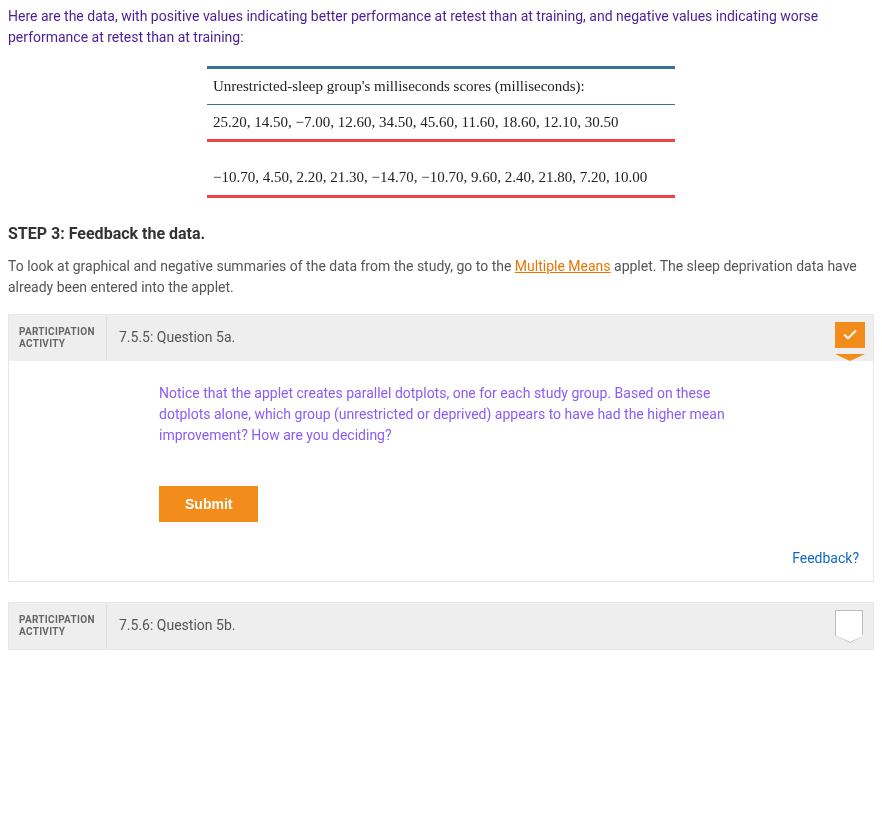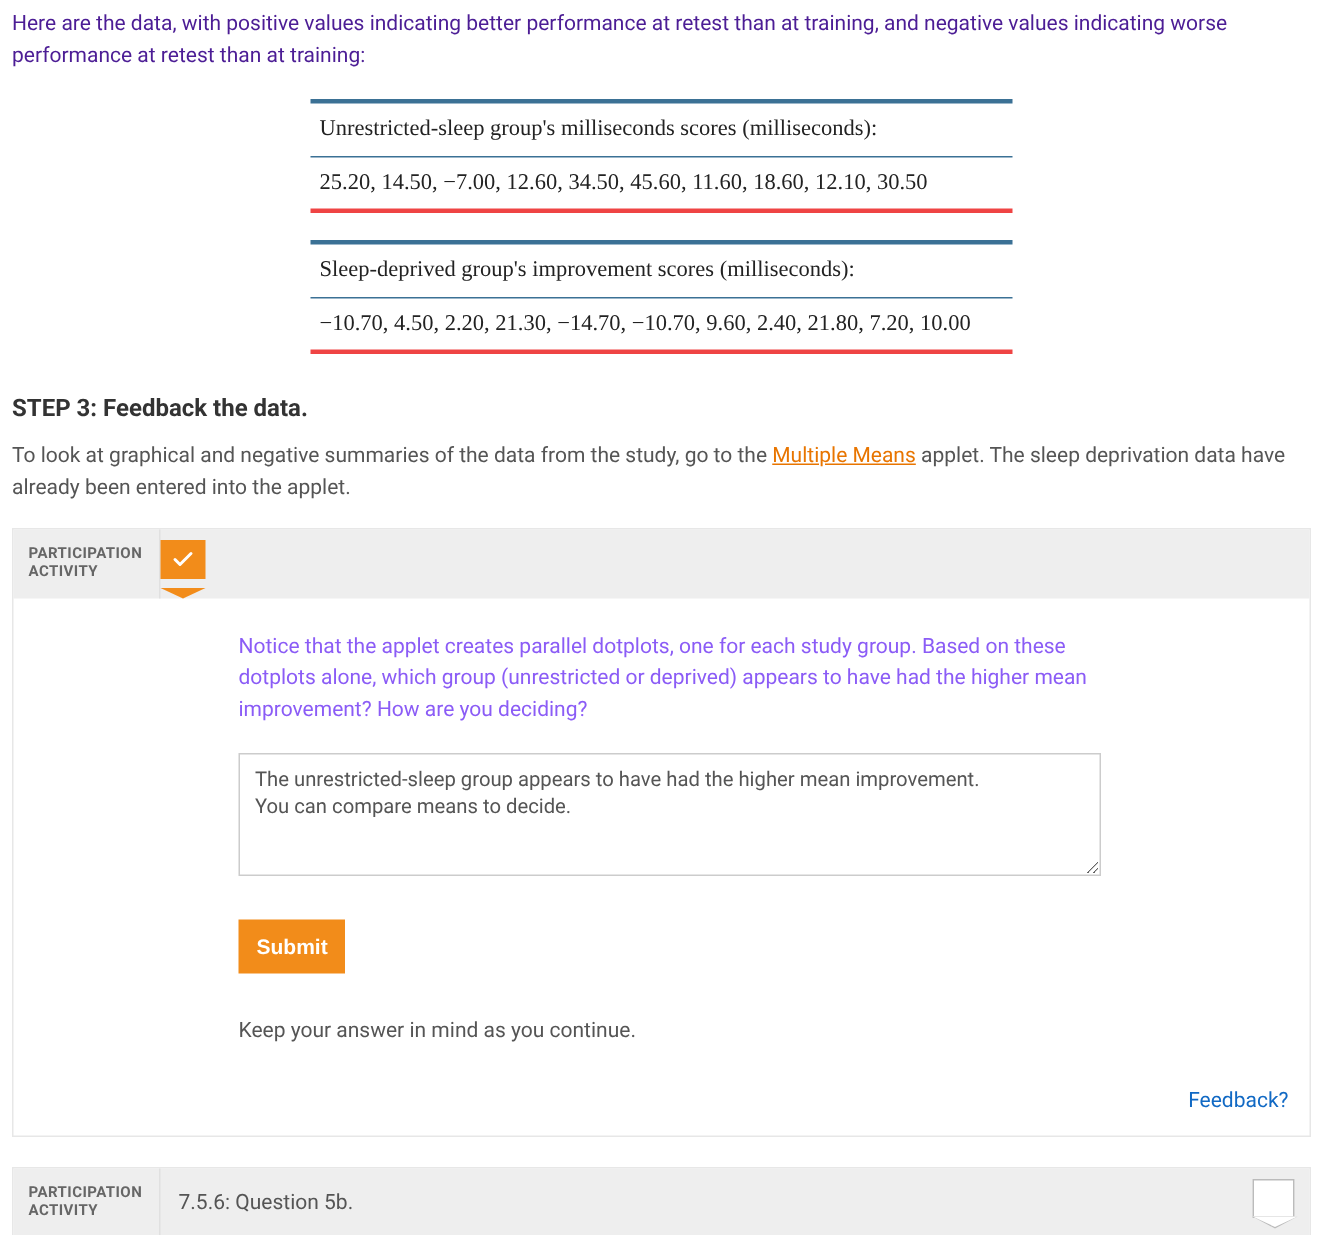--- a/index.html
+++ b/index.html
@@ -134,21 +134,21 @@
     resize: both;
     line-height:1.35;
   }
   .submit-btn {
     margin-top: 22px;
     background:#f28c1a;
     color:#fff;
     border:none;
     font-weight:700;
     font-size:14px;
-    padding:10px 12px;
+    padding:10px 26px;
     cursor:pointer;
   }
   .followup { margin-top: 28px; color:#555; }
   .feedback {
     text-align:right;
     padding: 10px 14px 12px 0;
   }
   .feedback a { color:#1169c4; text-decoration:none; font-size:14px; }
 </style>
 </head>
@@ -162,55 +162,50 @@
         <tr class="dt-row1">
           <td>Unrestricted-sleep group's milliseconds scores (milliseconds):</td>
         </tr>
     <tr class="dt-row2">
           <td>25.20, 14.50, −7.00, 12.60, 34.50, 45.60, 11.60, 18.60, 12.10, 30.50</td>
         </tr>
   </tbody>
     </table>
   <table class="dt">
     <tbody>
-        <tr class="dt-row1">
-          <td>Sleep-deprived group's improvement scores (milliseconds):</td>
-        </tr>
     <tr class="dt-row2">
           <td>−10.70, 4.50, 2.20, 21.30, −14.70, −10.70, 9.60, 2.40, 21.80, 7.20, 10.00</td>
         </tr>
   </tbody>
     </table>
 </div>
 
 <div class="step-head">STEP 3: Feedback the data.</div>
 
 <p class="para">
   <span>To look at graphical and negative summaries of the data from the study, go to the </span><a href="#" class="link">Multiple Means</a><span> applet. The sleep deprivation data have already been entered into the applet.</span>
 </p>
 
 <div class="activity">
   <div class="act-header">
     <div class="act-tag">PARTICIPATION ACTIVITY</div>
+    <div class="act-title">7.5.5: Question 5a.</div>
     <div class="act-badge">
       <div class="badge-check">
         <svg viewBox="0 0 24 24" fill="none" stroke="#fff" stroke-width="3" stroke-linecap="round" stroke-linejoin="round">
             <polyline points="4 12 9 17 20 6"></polyline>
           </svg>
       </div>
     </div>
   </div>
   <div class="act-body">
     <p class="q-text">Notice that the applet creates parallel dotplots, one for each study group. Based on these dotplots alone, which group (unrestricted or deprived) appears to have had the higher mean improvement? How are you deciding?</p>
-    <textarea class="answer" style="">The unrestricted-sleep group appears to have had the higher mean improvement.
-You can compare means to decide.</textarea>
     <div>
       <button class="submit-btn">Submit</button>
     </div>
-    <p class="followup">Keep your answer in mind as you continue.</p>
   </div>
   <div class="feedback">
     <a href="#">Feedback?</a>
   </div>
 </div>
 
 <div class="activity" style="margin-bottom:0;">
   <div class="act-header">
     <div class="act-tag">PARTICIPATION ACTIVITY</div>
     <div class="act-title">7.5.6: Question 5b.</div>

